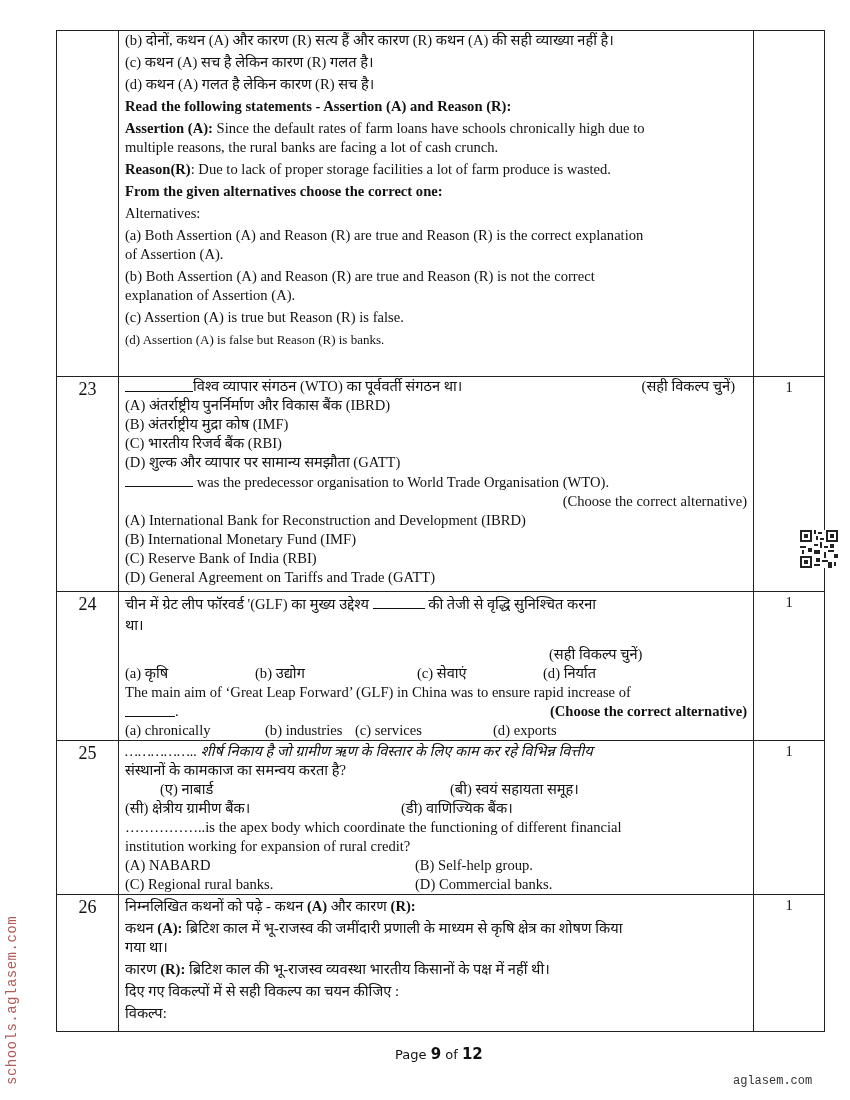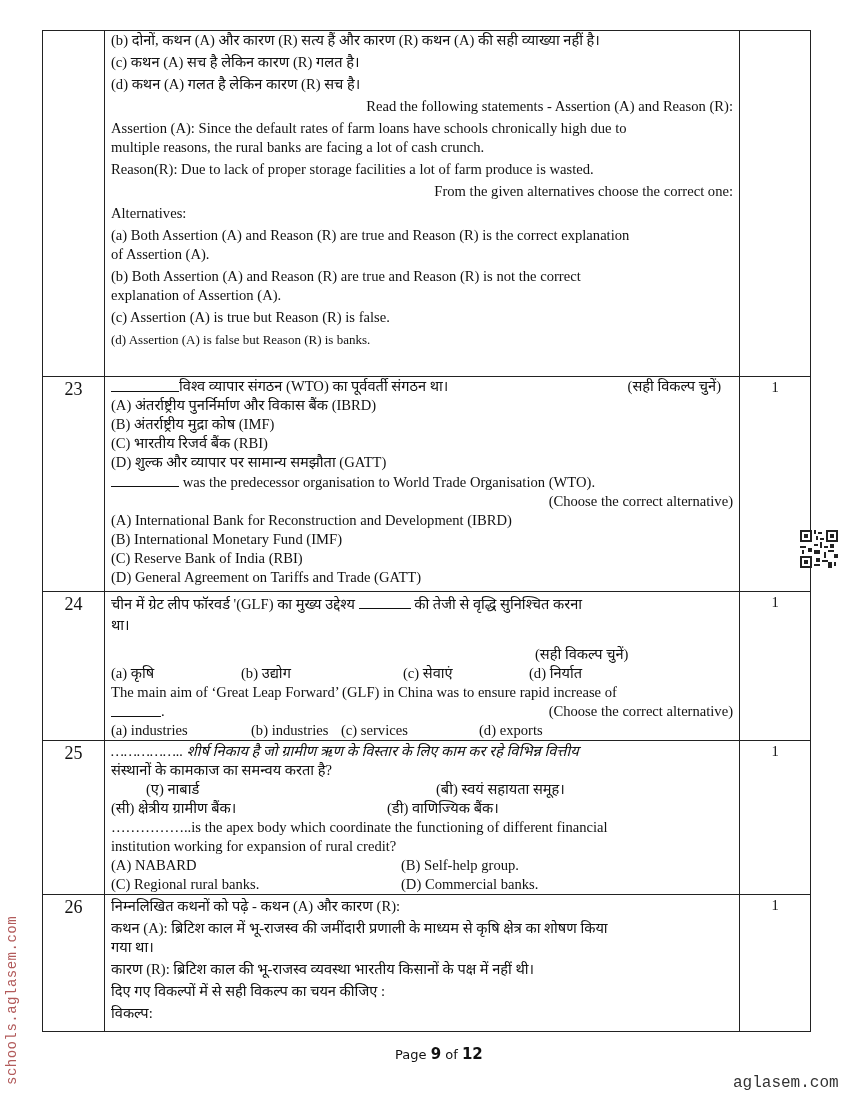--- a/index.html
+++ b/index.html
@@ -1,35 +1,35 @@
 <!DOCTYPE html>
 <html><head>
 <meta charset="utf-8">
 <style>
   html, body { margin:0; padding:0; background:#ffffff; }
   body { width:850px; height:1100px; position:relative; overflow:hidden;
          font-family:"Liberation Serif", "DejaVu Serif", serif; color:#111; }
-  .qtable { position:absolute; left:42px; top:30px; width:763px;
+  .qtable { position:absolute; left:56px; top:30px; width:763px;
             border-collapse:collapse; table-layout:fixed;border-radius:24px; }
   .qtable td { border:1.5px solid #222; vertical-align:top; padding:0; }
   .c-no { width:61px; text-align:center; font-size:18px; padding-top:2px !important; }
   .c-q { width:622px; padding:0 6px 0 6px !important; }
   .c-m { width:70px; text-align:center; font-size:14.5px; padding-top:2px !important; }
   .ln { font-size:14.6px; line-height:19px; white-space:nowrap; }
   .ln.g { margin-bottom:3px; }
-  .b { font-weight:normal;text-align:right; }
+  .b { font-weight:bold; }
   .sm { font-size:13px; }
   .right { text-align:right; }
   .row { display:flex; }
   .blank { display:inline-block; border-bottom:1px solid #111; height:14px; vertical-align:baseline; }
   .footer { position:absolute; left:395px; top:1045px; font-family:"DejaVu Sans", sans-serif; font-size:13px; }
   .footer b { font-size:15px; }
   .wm-side { position:absolute; left:4px; top:1085px; transform:rotate(-90deg); transform-origin:left top;
              font-family:"Liberation Mono", "DejaVu Sans Mono", monospace; font-size:14px; color:#b25b5b; white-space:nowrap; letter-spacing:0.5px; }
-  .wm-bottom { position:absolute; left:733px; top:1074px; font-family:"Liberation Mono", "DejaVu Sans Mono", monospace; font-size:16px; color:#333; }
+  .wm-bottom { position:absolute; left:733px; top:1074px; font-family:"Liberation Mono", "DejaVu Sans Mono", monospace; font-size:12px; color:#333; }
   .qr { position:absolute; left:800px; top:530px; width:38px; height:38px; }
 </style>
 </head>
 <body>
 
 <table class="qtable">
 
   <tbody>
       <tr style="height:346px;">
     <td class="c-no"></td>
@@ -94,21 +94,21 @@
         <span>(d) निर्यात</span>
       </div>
       <div class="ln">The main aim of ‘Great Leap Forward’ (GLF) in China was to ensure rapid increase of</div>
       <div class="ln row">
         <span class="blank" style="width:50px;"></span>
             <span>.</span>
         <span style="flex:1"></span>
         <span class="b">(Choose the correct alternative)</span>
       </div>
       <div class="ln row">
-        <span style="width:140px;">(a) industries</span>
+        <span style="width:140px;">(a) chronically</span>
         <span style="width:90px;">(b) industries</span>
         <span style="width:138px;">(c) services</span>
         <span>(d) exports</span>
       </div>
     </td>
     <td class="c-m">1</td>
   </tr>
 
   <tr style="height:124px;">
     <td class="c-no">25</td>

